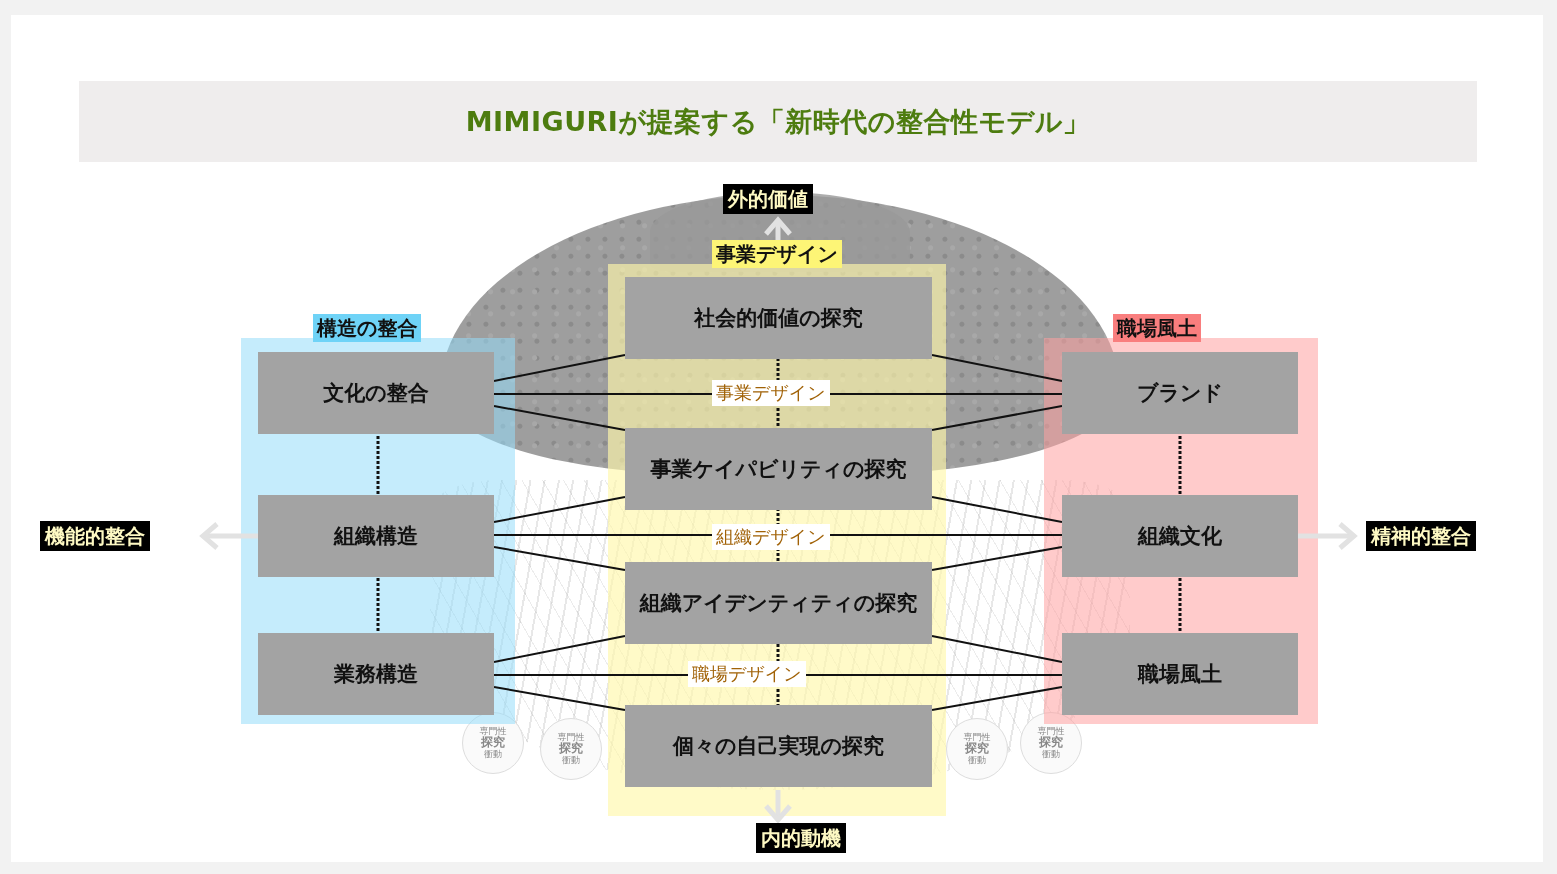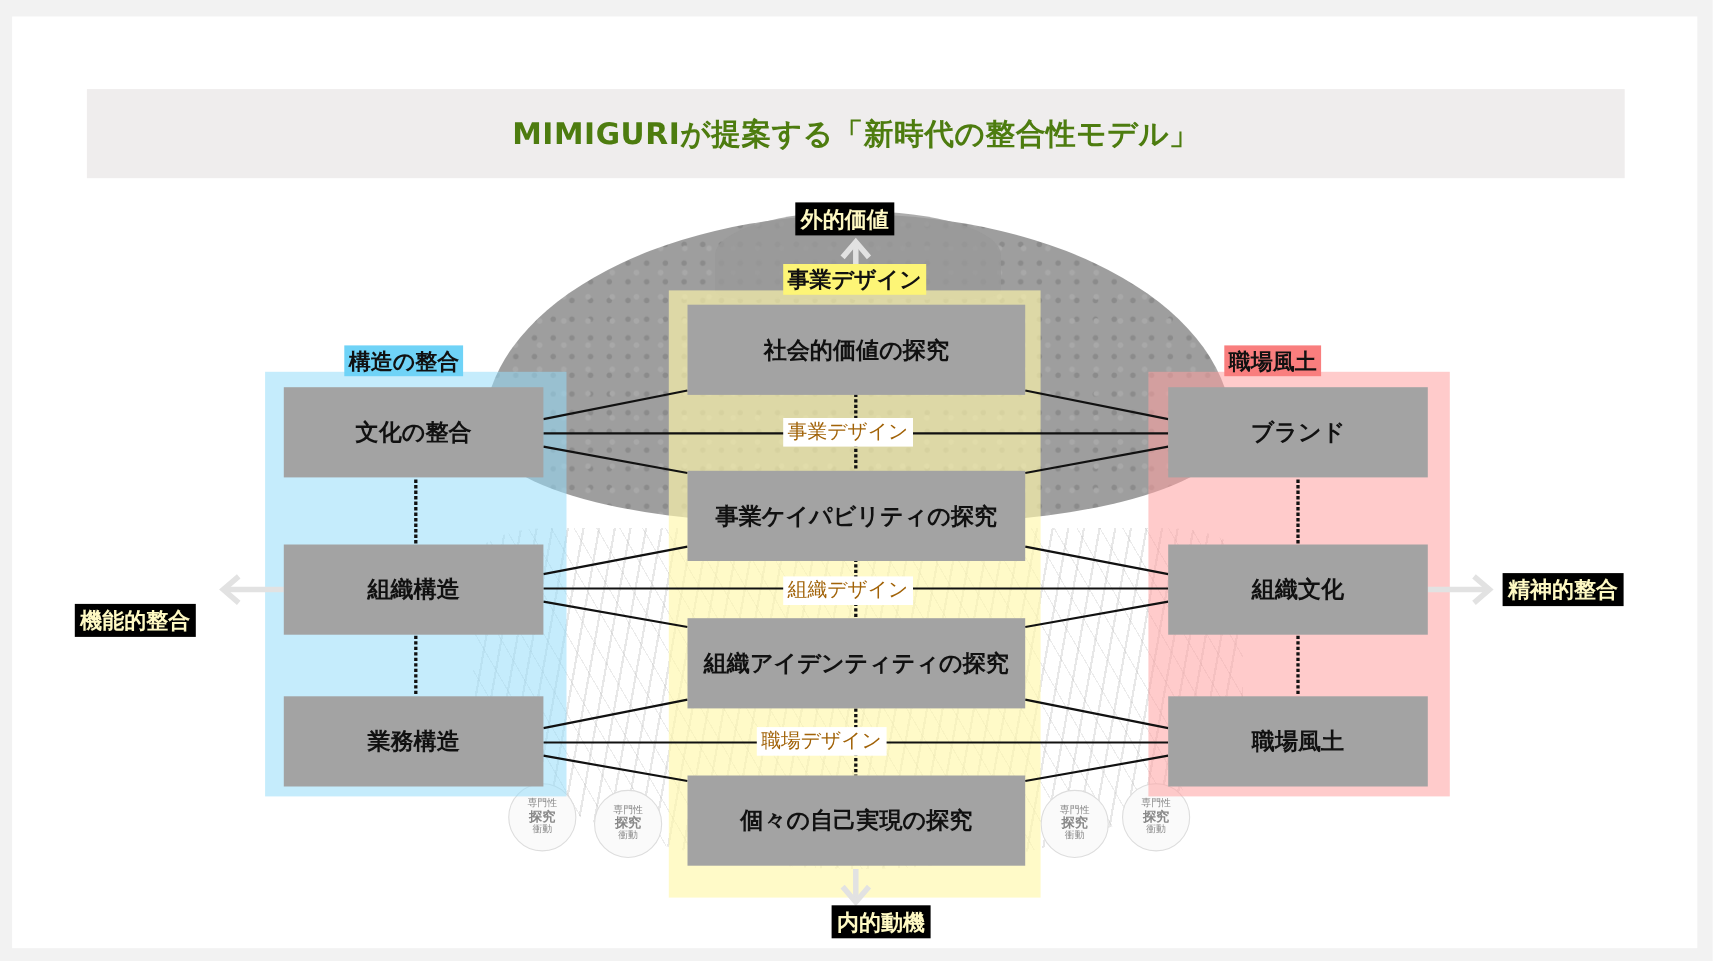--- a/index.html
+++ b/index.html
@@ -151,14 +151,14 @@
 <div class="box box-center" style="top:428px;">事業ケイパビリティの探究</div>
 <div class="box box-center" style="top:562px;">組織アイデンティティの探究</div>
 <div class="box box-center" style="top:705px;">個々の自己実現の探究</div>
 
 <div class="design-label" style="left:712px;top:380px;">事業デザイン</div>
 <div class="design-label" style="left:712px;top:524px;">組織デザイン</div>
 <div class="design-label" style="left:688px;top:661px;">職場デザイン</div>
 
 <div class="axis-label" style="left:723px;top:184px;">外的価値</div>
 <div class="axis-label" style="left:756px;top:823px;text-align:center;">内的動機</div>
-<div class="axis-label" style="left:68px;top:521px;margin-top:28px;">機能的整合</div>
+<div class="axis-label" style="left:40px;top:521px;">機能的整合</div>
 <div class="axis-label" style="left:1366px;top:521px;">精神的整合</div>
 
 </body></html>

